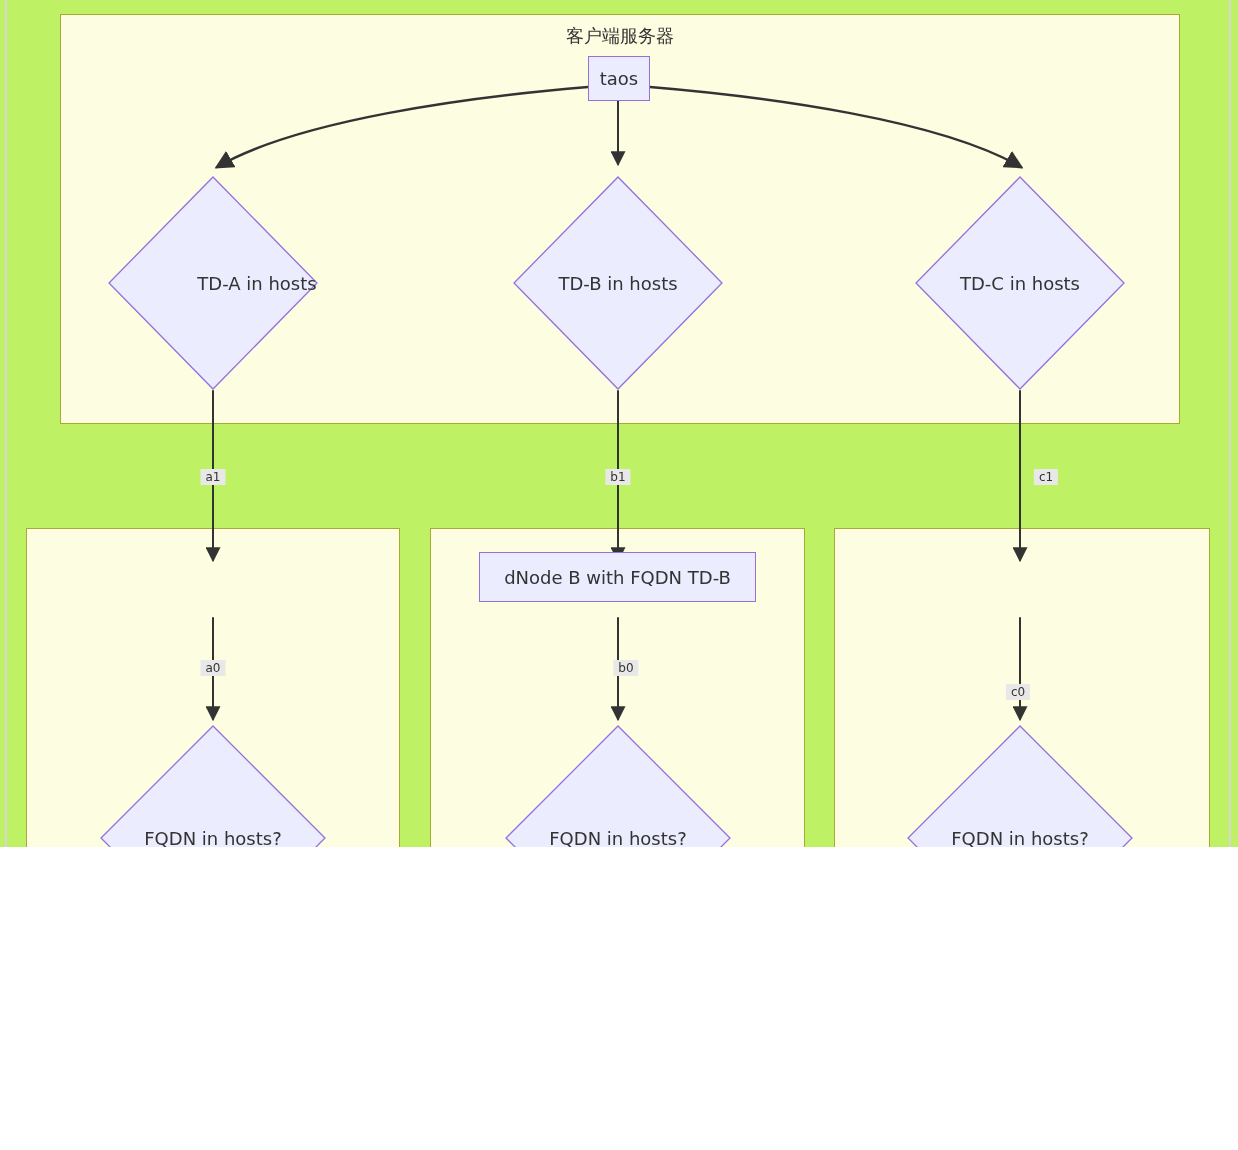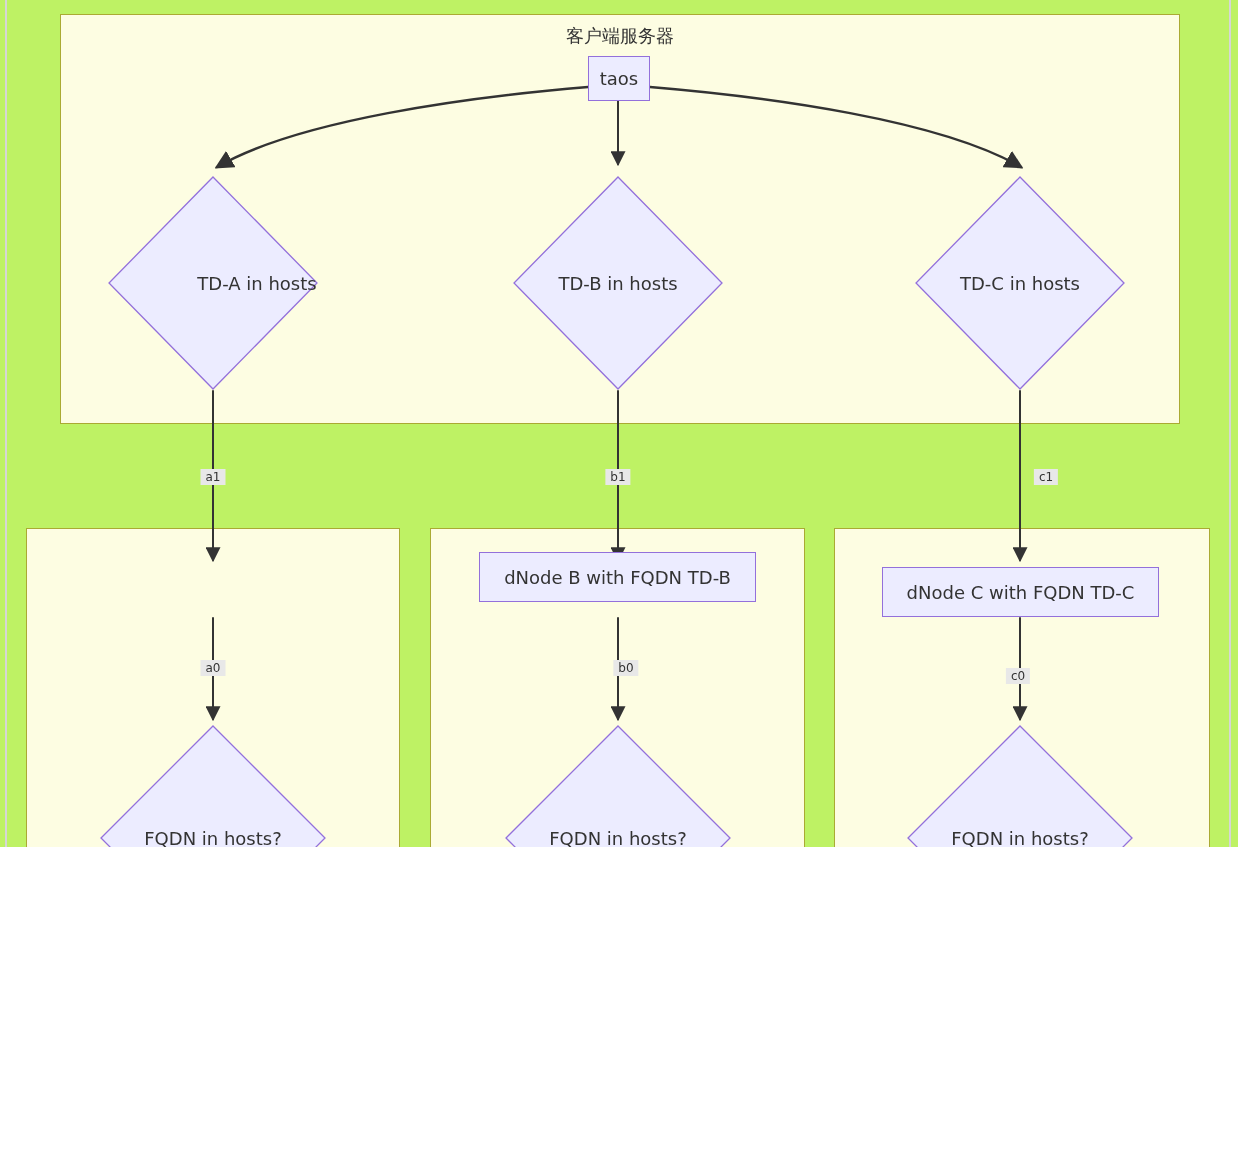--- a/index.html
+++ b/index.html
@@ -107,37 +107,36 @@
     <path class="edge thin" d="M 1020 618 L 1020 719" marker-end="url(#ah)"></path>
 
     <path class="edge" d="M 213 958 C 213 1018, 255 1041, 345 1060 C 425 1076, 505 1084, 580 1087" marker-start="url(#ah)" marker-end="url(#ah)"></path>
     <path class="edge" d="M 618 959 L 618 1049" marker-start="url(#ah)" marker-end="url(#ah)"></path>
     <path class="edge" d="M 1020 958 C 1020 1018, 978 1041, 888 1060 C 808 1076, 728 1084, 657 1087" marker-start="url(#ah)" marker-end="url(#ah)"></path>
   </svg>
 
   <div class="node" style="left:588px;top:56px;width:62px;height:45px;">taos</div>
 
   <div class="node" style="left:479px;top:552px;width:277px;height:50px;">dNode B with FQDN TD-B</div>
-  <div class="node" style="left:882px;top:567px;width:277px;height:50px;">dNode C with FQDN TD-C</div>
 
   <div class="node" style="left:588px;top:1057px;width:61px;height:55px;">Net</div>
 
   <div class="diamond-label" style="left:213px;top:283px;margin-left:44px;">TD-A in hosts</div>
   <div class="diamond-label" style="left:618px;top:283px;">TD-B in hosts</div>
   <div class="diamond-label" style="left:1020px;top:283px;">TD-C in hosts</div>
   <div class="diamond-label" style="left:213px;top:838px;">FQDN in hosts?</div>
   <div class="diamond-label" style="left:618px;top:838px;">FQDN in hosts?</div>
   <div class="diamond-label" style="left:1020px;top:838px;">FQDN in hosts?</div>
 
   <div class="edge-label" style="left:213px;top:477px;">a1</div>
   <div class="edge-label" style="left:618px;top:477px;">b1</div>
   <div class="edge-label" style="left:1018px;top:477px;margin-left:28px;">c1</div>
   <div class="edge-label" style="left:213px;top:668px;">a0</div>
   <div class="edge-label" style="left:618px;top:668px;margin-left:8px;">b0</div>
-  <div class="edge-label" style="left:1018px;top:676px;">c0</div>
+  <div class="edge-label" style="left:1018px;top:692px;">c0</div>
 
   <div class="v-line left"></div>
   <div class="v-line right"></div>
   <div class="h-border"></div>
 
   <div class="cutoff-band">
     <div class="frag" style="left:420px;width:14px;"></div>
     <div class="frag" style="left:487px;width:12px;"></div>
     <div class="frag" style="left:560px;width:24px;"></div>
     <div class="frag" style="left:636px;width:28px;"></div>

